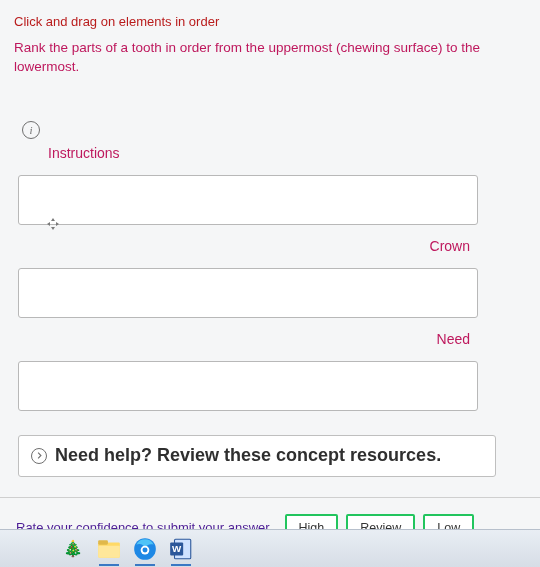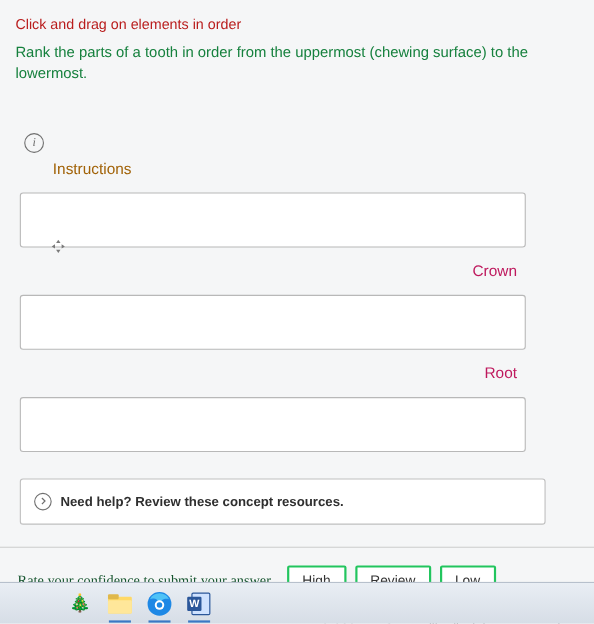--- a/index.html
+++ b/index.html
@@ -15,21 +15,21 @@
   .content {
     padding: 14px 0 0 14px;
   }
   .small-instr {
     font-size: 13px;
     color: #b91c1c;
     margin-bottom: 10px;
   }
   .question-text {
     font-size: 13.5px;
-    color: #15803d;
+    color: #be185d;
     margin-bottom: 22px;
     line-height: 1.4;
   }
   .instructions-row {
     display: flex;
     align-items: center;
     gap: 8px;
     margin-bottom: 14px;
     padding-left: 8px;
   }
@@ -39,21 +39,21 @@
     border-radius: 50%;
     display: inline-flex;
     align-items: center; justify-content: center;
     font-size: 11px;
     color: #6f6f6f;
     font-family: Georgia, serif;
     font-style: italic;
   }
   .instructions-label {
     font-size: 14px;
-    color: #a16207;
+    color: #be185d;
     margin-top: 46px;
   }
   .rank-area {
     padding-left: 4px;
   }
   .rank-slot {
     border: 1px solid #b8b8b8;
     border-radius: 3px;
     height: 50px;
     margin-bottom: 10px;
@@ -89,42 +89,41 @@
   }
   .chev-icon {
     width: 16px; height: 16px;
     border: 1.5px solid #6f6f6f;
     border-radius: 50%;
     display: inline-flex;
     align-items: center; justify-content: center;
   }
   .chev-icon svg { width: 7px; height: 7px; }
   .help-text {
-    font-size: 12px;
+    font-size: 18px;
     font-weight: bold;
     color: #2f2f2f;
   }
   hr.sep {
     border: none;
     border-top: 1px solid #cfcfcf;
     margin: 20px 0 16px 0;
     width: 540px;
     margin-left: -14px;
   }
   .confidence-row {
     display: flex;
     align-items: center;
     gap: 8px;
     padding-left: 2px;
   }
   .conf-label {
     font-size: 13px;
-    color: #14532d;
+    color: #4c1d95;
     margin-right: 4px;
-    font-family: Liberation Serif, serif;
   }
   .conf-btn {
     border: 2px solid #22c55e;
     background: #fff;
     padding: 5px 12px;
     font-size: 12.5px;
     border-radius: 2px;
     cursor: pointer;
     color: #333;
   }
@@ -193,21 +192,21 @@
               <polygon points="6,12 8,9 4,9"></polygon>
               <polygon points="0,6 3,4 3,8"></polygon>
               <polygon points="12,6 9,4 9,8"></polygon>
             </g>
           </svg>
       </span>
     </div>
     <div class="rank-label">Crown</div>
 
     <div class="rank-slot"></div>
-    <div class="rank-label">Root</div>
+    <div class="rank-label">Need</div>
 
     <div class="rank-slot"></div>
 
   </div>
 
   <div class="help-box">
     <span class="chev-icon">
       <svg viewBox="0 0 10 10">
           <path d="M3 1 L7 5 L3 9" stroke="#6f6f6f" stroke-width="1.6" fill="none"></path>
         </svg>

